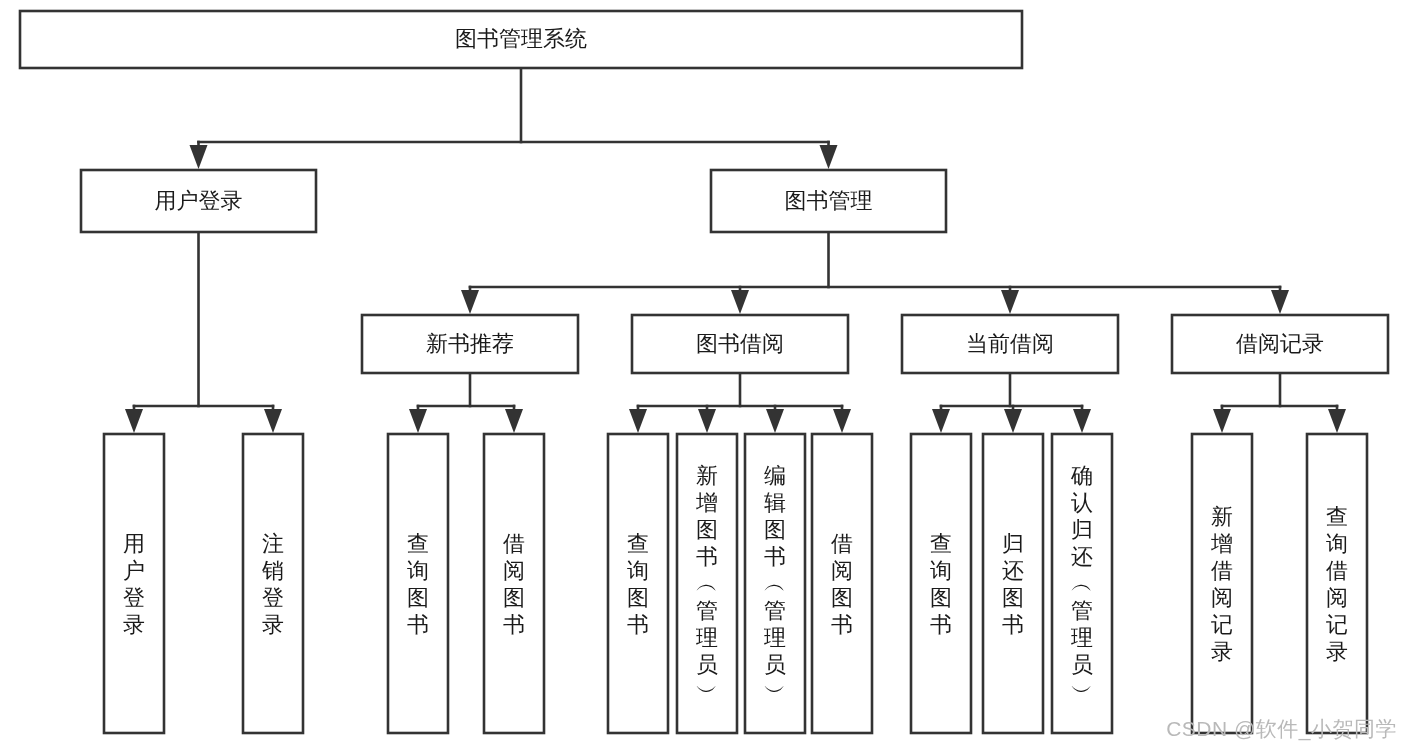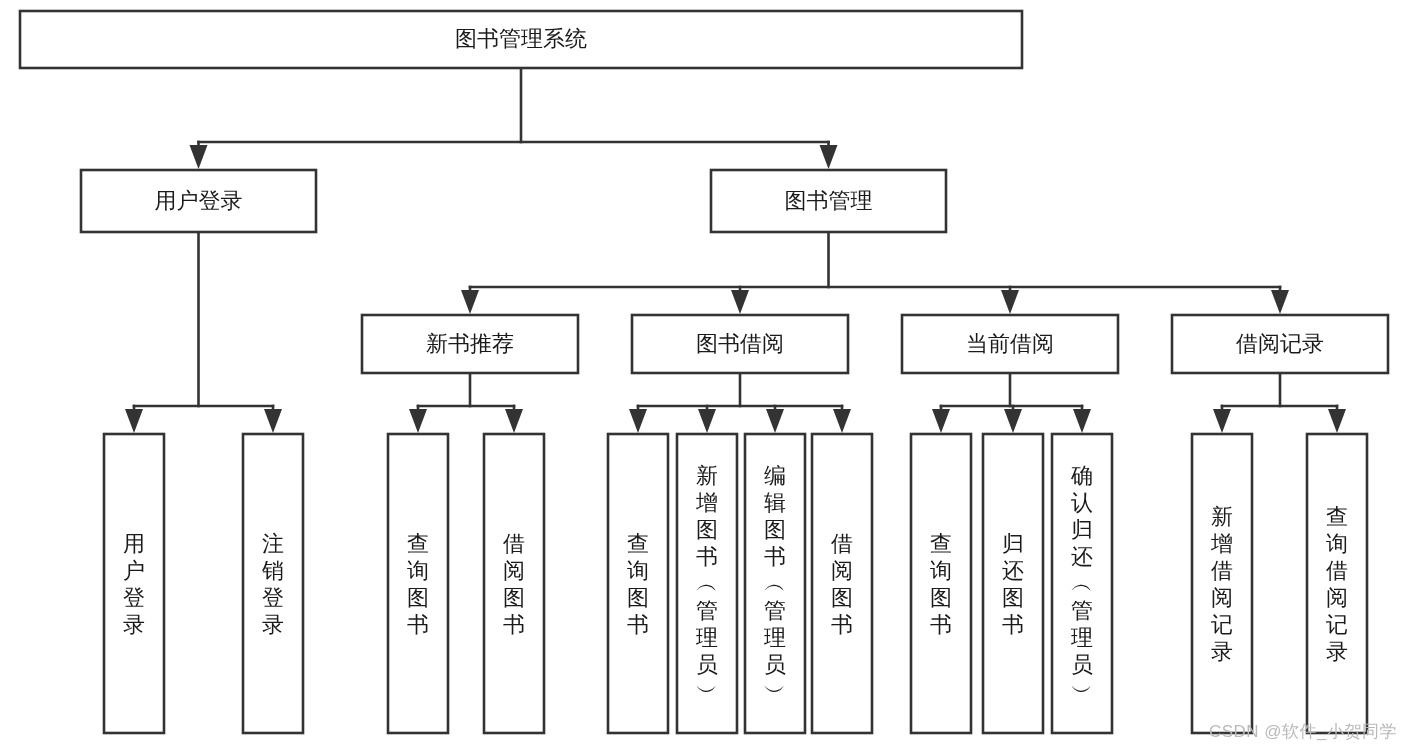--- a/index.html
+++ b/index.html
@@ -53,21 +53,21 @@
     font-family: "Liberation Sans", "DejaVu Sans", sans-serif;
     font-size: 22px;
     fill: #1a1a1a;
     text-anchor: middle;
   }
   .watermark-text {
     position: absolute;
     right: 8px;
     bottom: 4px;
     font-family: "Liberation Sans", "DejaVu Sans", sans-serif;
-    font-size: 17px;
+    font-size: 21px;
     color: #b9b9b9;
     white-space: nowrap;
     letter-spacing: 0.5px;
     pointer-events: none;
   }
 </style>
 </head>
 <body>
 
 <div id="diagram-root">

